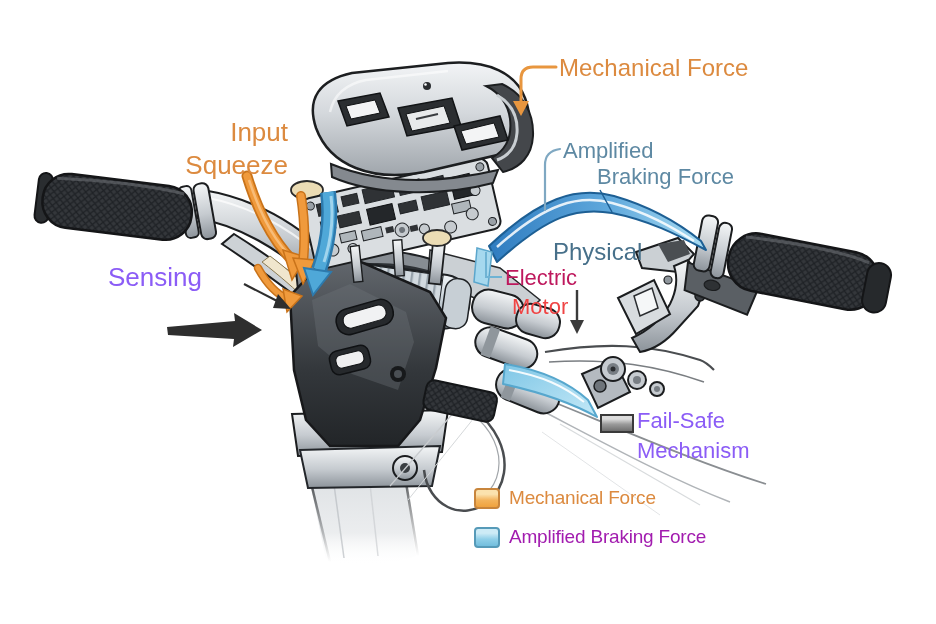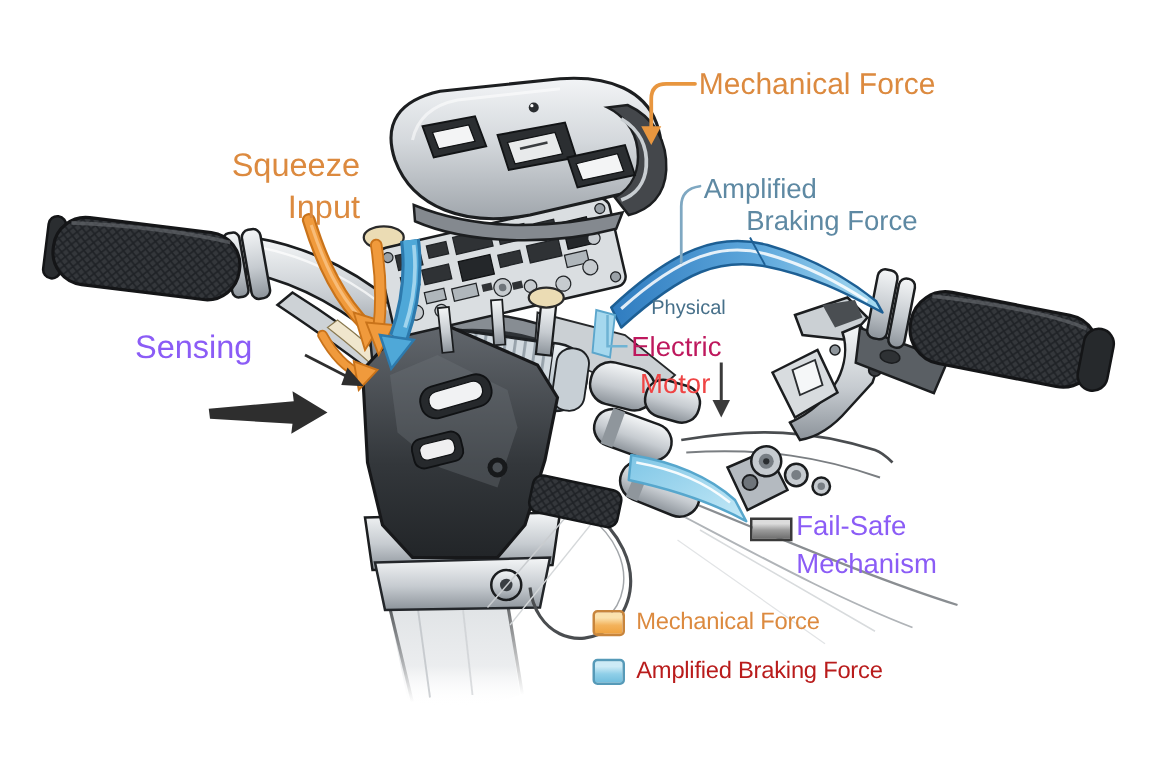--- a/index.html
+++ b/index.html
@@ -9,37 +9,37 @@
   }
   .stage svg{position:absolute;left:0;top:0;}
   .lbl{position:absolute;white-space:nowrap;}
   .lbl-orange{color:#DC8A3F;}
   .lbl-steel{color:#5E89A3;}
   .lbl-ink{color:#8b5cf6;}
   #lbl-mech-top{left:559px;top:54px;font-size:24px;}
   #lbl-squeeze{left:150px;top:116px;width:138px;text-align:right;font-size:26px;line-height:33px;}
   #lbl-amplified{left:563px;top:138px;font-size:22px;line-height:26px;}
   #lbl-amplified .l2{display:block;margin-left:34px;}
-  #lbl-physical{left:521px;top:238px;font-size:16px;color:#47708A;}
+  #lbl-physical{left:553px;top:238px;font-size:24px;color:#47708A;}
   #lbl-electric{left:505px;top:265px;font-size:22px;color:#be185d;}
   #lbl-motor{left:512px;top:294px;font-size:22px;color:#ef4444;}
   #lbl-sensing{left:108px;top:262px;font-size:26px;}
   #lbl-failsafe{left:637px;top:406px;font-size:22px;line-height:30px;}
   #lbl-failsafe .l2{display:block;margin-left:0;}
   .swatch{display:inline-block;border-radius:4px;}
   #failsafe-swatch{position:absolute;left:600px;top:414px;width:30px;height:15px;
     background:linear-gradient(#DCDCDC 20%,#9A9A9A 55%,#6E6E6E);border:2px solid #3A3A3A;}
   #legend{position:absolute;left:474px;top:487px;}
   .legend-row{display:flex;align-items:center;gap:9px;margin-bottom:17px;}
   .legend-row .swatch{width:22px;height:17px;}
   .swatch-orange{background:linear-gradient(#FBE2AE 25%,#F3B35C 60%,#EFA23E);border:2px solid #C8853C;}
   .swatch-blue{background:linear-gradient(#CDEBF6 25%,#8FCFE8 60%,#72BEDD);border:2px solid #569AB8;}
   .legend-text{font-size:19px;letter-spacing:-0.2px;}
   .legend-text-orange{color:#DC8A3F;}
-  .legend-text-blue{color:#b91c1c;}
+  .legend-text-blue{color:#a21caf;}
 </style>
 </head>
 <body>
 
 <div class="stage">
 
 <svg width="936" height="624" viewBox="0 0 936 624">
   <defs>
     <pattern id="knurl" width="7" height="7" patternUnits="userSpaceOnUse">
       <rect width="7" height="7" fill="#34373B"></rect>
@@ -343,22 +343,22 @@
     <polygon points="278,294 291,309 273,308" fill="#2E2E2E"></polygon>
   </g>
   <g>
     <polygon points="167,327 235,321 234,313 262,330 233,347 234,339 168,335" fill="#2E2E2E"></polygon>
   </g>
 </svg>
 
 <div class="lbl lbl-orange" id="lbl-mech-top">Mechanical Force</div>
 
 <div class="lbl lbl-orange" id="lbl-squeeze">
+  <span style="display:block">Input</span>
   <span style="display:block">Squeeze</span>
-  <span style="display:block">Input</span>
 </div>
 
 <div class="lbl lbl-steel" id="lbl-amplified">
   <span style="display:block">Amplified</span>
   <span class="l2">Braking Force</span>
 </div>
 
 <div class="lbl" id="lbl-physical">Physical</div>
 <div class="lbl" id="lbl-electric">Electric</div>
 <div class="lbl" id="lbl-motor">Motor</div>

